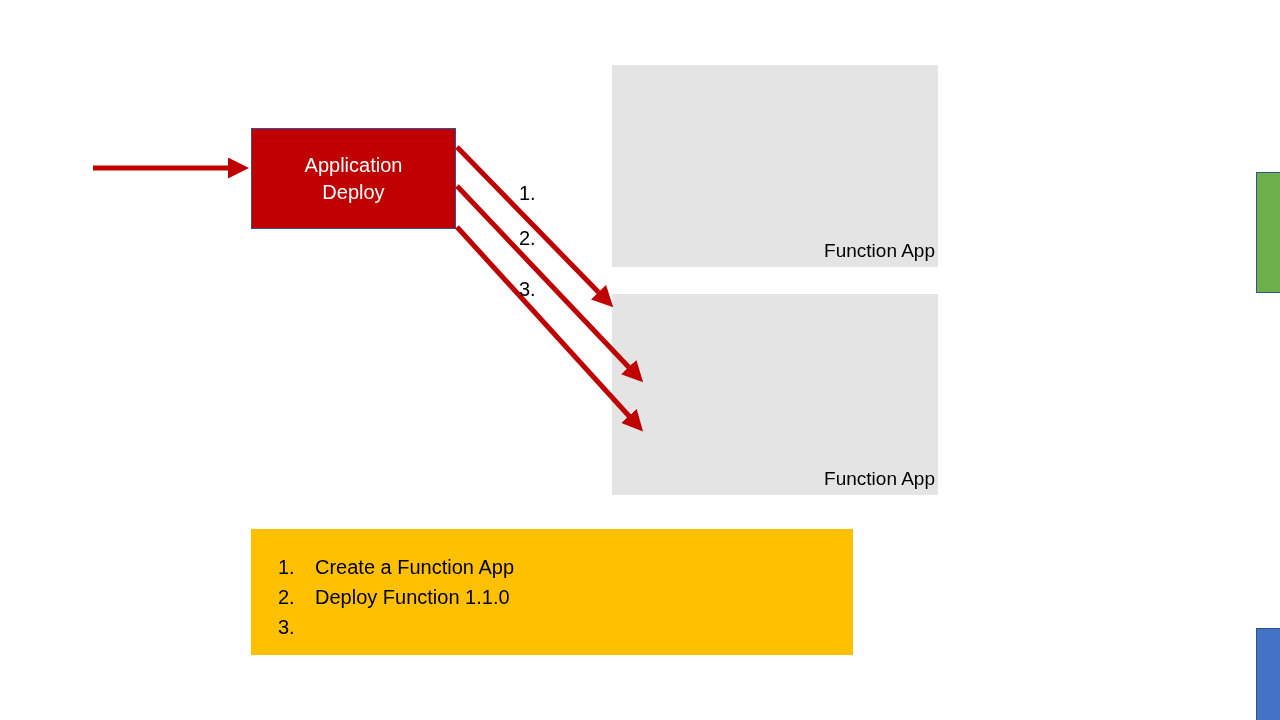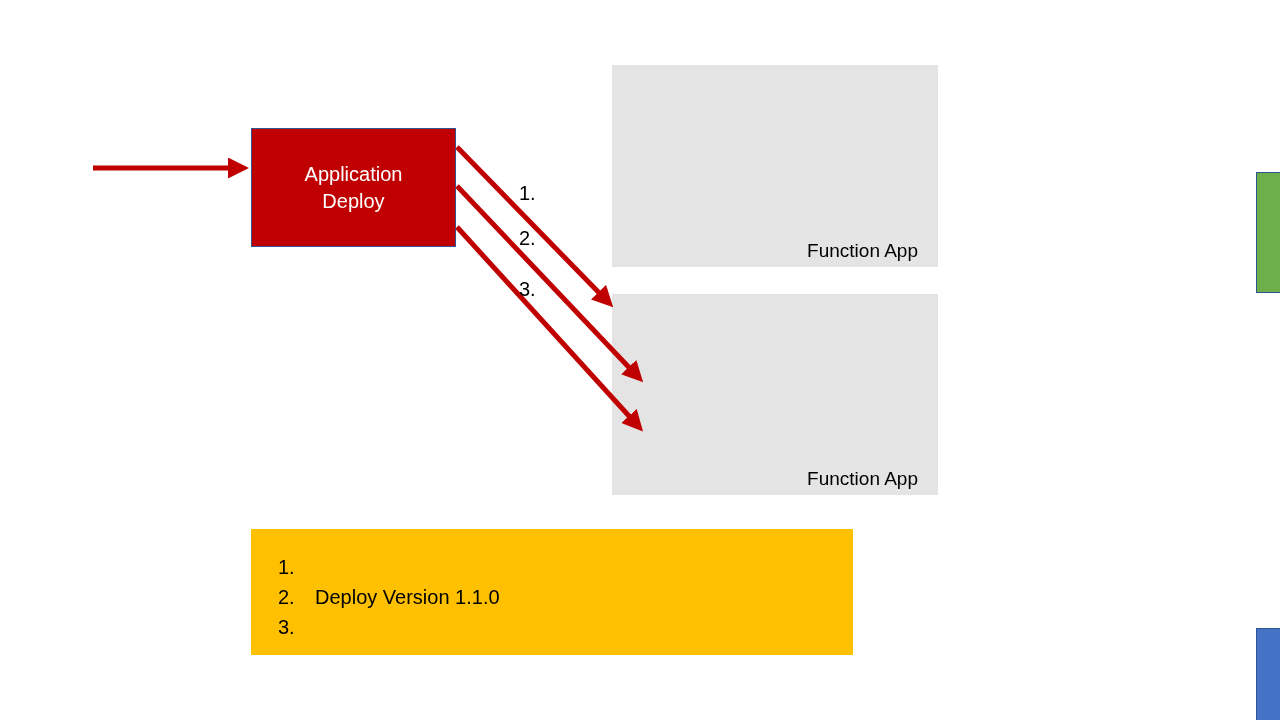--- a/index.html
+++ b/index.html
@@ -31,21 +31,21 @@
   .func-app-container {
     position: absolute;
     background: #E4E4E4;
     box-sizing: border-box;
   }
   #func-app-1 { left: 612px; top: 65px;  width: 326px; height: 202px; }
   #func-app-2 { left: 612px; top: 294px; width: 326px; height: 201px; }
 
   .func-app-label {
     position: absolute;
-    right: 20px;
+    right: 3px;
     bottom: 4px;
     font-size: 19px;
     color: #000000;
     line-height: 1.2;
     white-space: nowrap;
   }
 
   
   .version-box {
     position: absolute;
@@ -65,21 +65,21 @@
   #version-box-blue {
     left: 644px; top: 334px;
     width: 262px; height: 121px;
     background: #4472C4;
   }
 
   
   #router-box {
     position: absolute;
     left: 251px; top: 128px;
-    width: 205px; height: 119px;
+    width: 205px; height: 101px;
     background: #C00000;
     border: 1px solid #2E5591;
     box-sizing: border-box;
     display: flex;
     flex-direction: column;
     align-items: center;
     justify-content: center;
     color: #ffffff;
     font-size: 20px;
     line-height: 1.35;
@@ -162,23 +162,24 @@
     <line x1="457" y1="227" x2="639" y2="427" stroke="#C00000" stroke-width="5" marker-end="url(#arrowhead)"></line>
   </svg>
 
   <div class="step-label" id="step-label-1">1.</div>
   <div class="step-label" id="step-label-2">2.</div>
   <div class="step-label" id="step-label-3">3.</div>
 
   <div id="legend-box">
     <div class="legend-row">
       <span class="legend-num">1.</span>
+      <span class="legend-text">Create a Function App</span>
     </div>
     <div class="legend-row">
       <span class="legend-num">2.</span>
-      <span class="legend-text">Deploy Version 1.1.0</span>
+      <span class="legend-text">Deploy Function 1.1.0</span>
     </div>
     <div class="legend-row">
       <span class="legend-num">3.</span>
     </div>
   </div>
 
 </div>
 
 </body></html>

